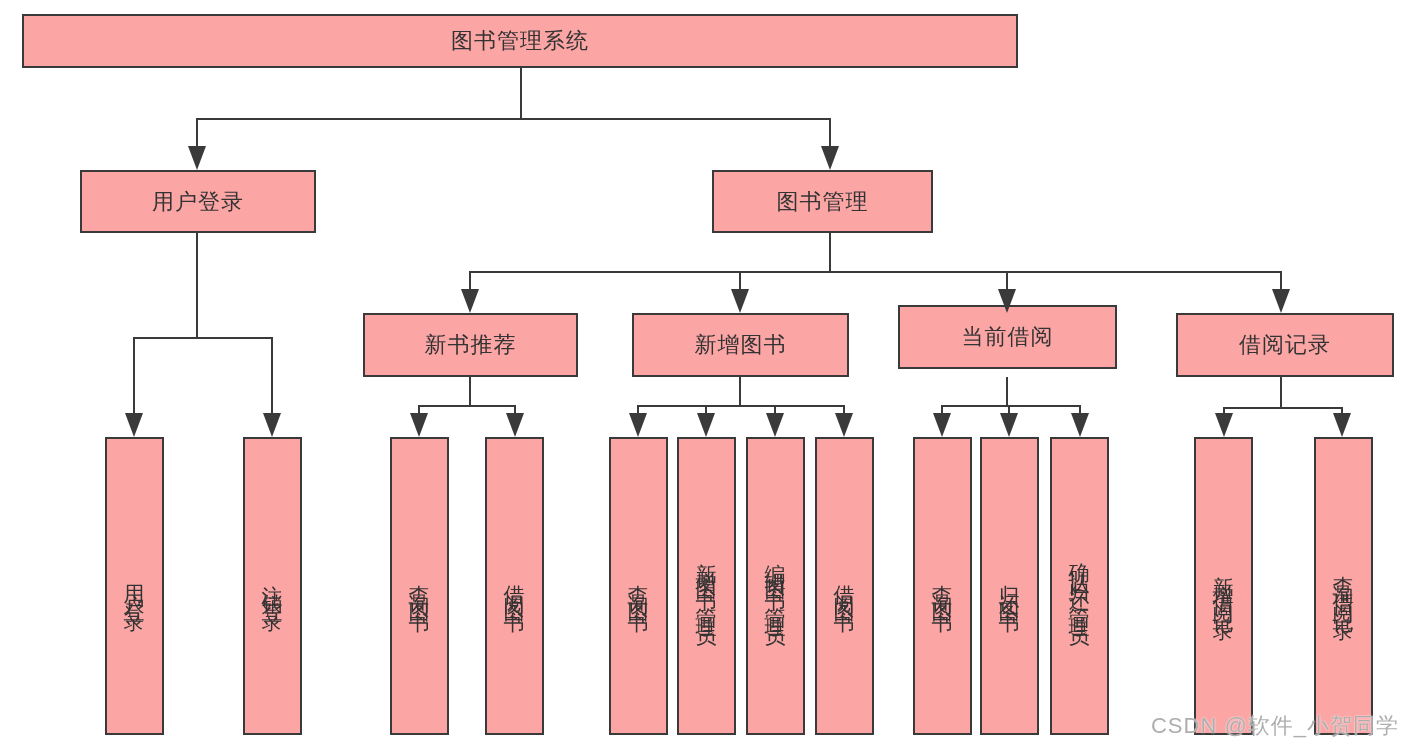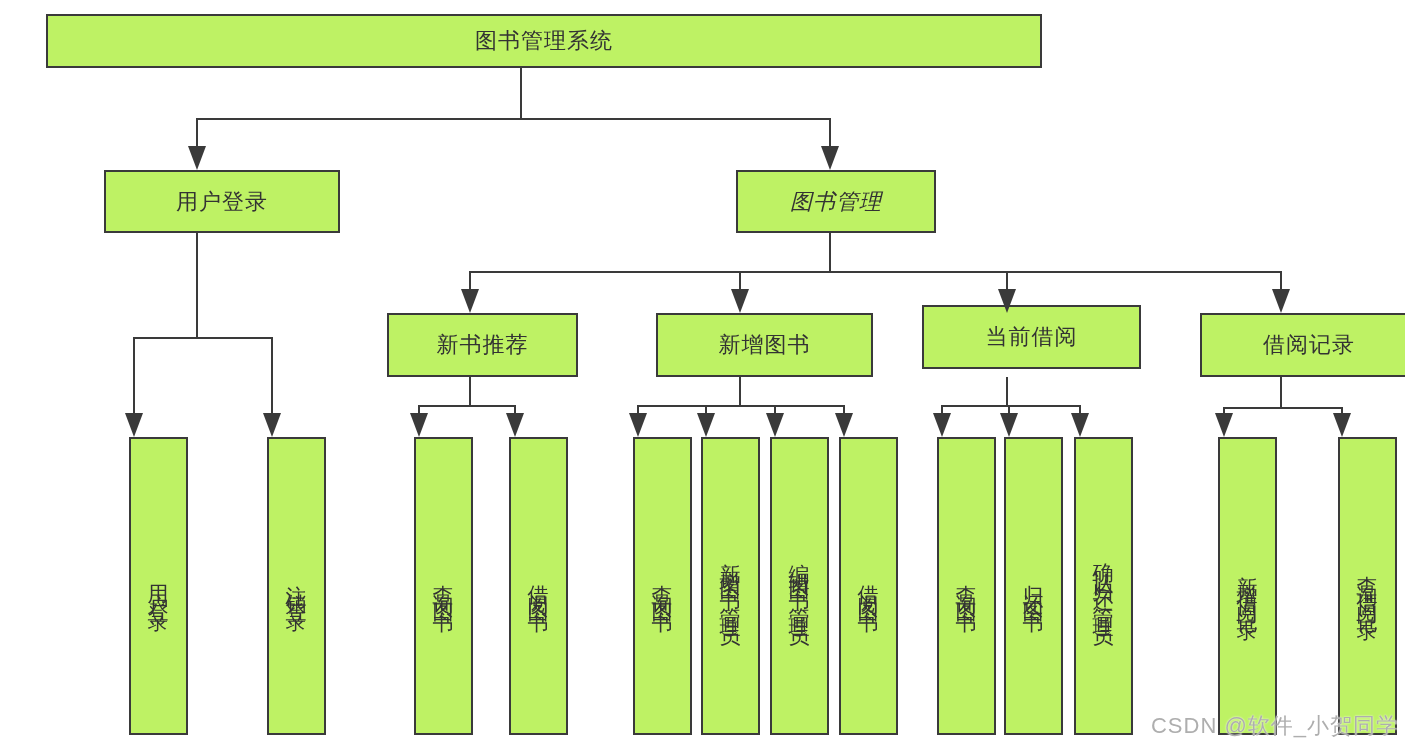--- a/index.html
+++ b/index.html
@@ -7,24 +7,23 @@
     position:relative;
     width:1405px;height:747px;
     background:#ffffff;
     font-family:"Liberation Sans","DejaVu Sans",sans-serif;
     overflow:hidden;
   }
   .box{
     position:absolute;
     box-sizing:border-box;
     border:2px solid #3a3a3a;
-    background:#bef264;
+    background:#fca5a5;
     display:flex;align-items:center;justify-content:center;
     color:#333333;
-    margin-left:24px;
   }
   .hbox{font-size:22px;letter-spacing:1px;}
   .vbox{
     writing-mode:vertical-rl;
     text-orientation:mixed;
     font-size:21px;
     letter-spacing:9px;
     line-height:1;
   }
   .vl{position:absolute;width:2px;background:#3a3a3a;}
@@ -46,23 +45,23 @@
   }
 </style>
 </head>
 <body>
 
 <div id="canvas">
 
   <div class="box hbox" style="left:22px;top:14px;width:996px;height:54px;">图书管理系统</div>
 
   <div class="box hbox" style="left:80px;top:170px;width:236px;height:63px;">用户登录</div>
-  <div class="box hbox" style="left:712px;top:170px;width:200px;height:63px;font-style:italic;">图书管理</div>
+  <div class="box hbox" style="left:712px;top:170px;width:221px;height:63px;">图书管理</div>
 
-  <div class="box hbox" style="left:363px;top:313px;width:191px;height:64px;">新书推荐</div>
+  <div class="box hbox" style="left:363px;top:313px;width:215px;height:64px;">新书推荐</div>
   <div class="box hbox" style="left:632px;top:313px;width:217px;height:64px;">新增图书</div>
   <div class="box hbox" style="left:898px;top:305px;width:219px;height:64px;">当前借阅</div>
   <div class="box hbox" style="left:1176px;top:313px;width:218px;height:64px;">借阅记录</div>
 
   <div class="box vbox" style="left:105px;top:437px;width:59px;height:298px;">用户登录</div>
   <div class="box vbox" style="left:243px;top:437px;width:59px;height:298px;">注销登录</div>
 
   <div class="box vbox" style="left:390px;top:437px;width:59px;height:298px;">查询图书</div>
   <div class="box vbox" style="left:485px;top:437px;width:59px;height:298px;">借阅图书</div>
 

